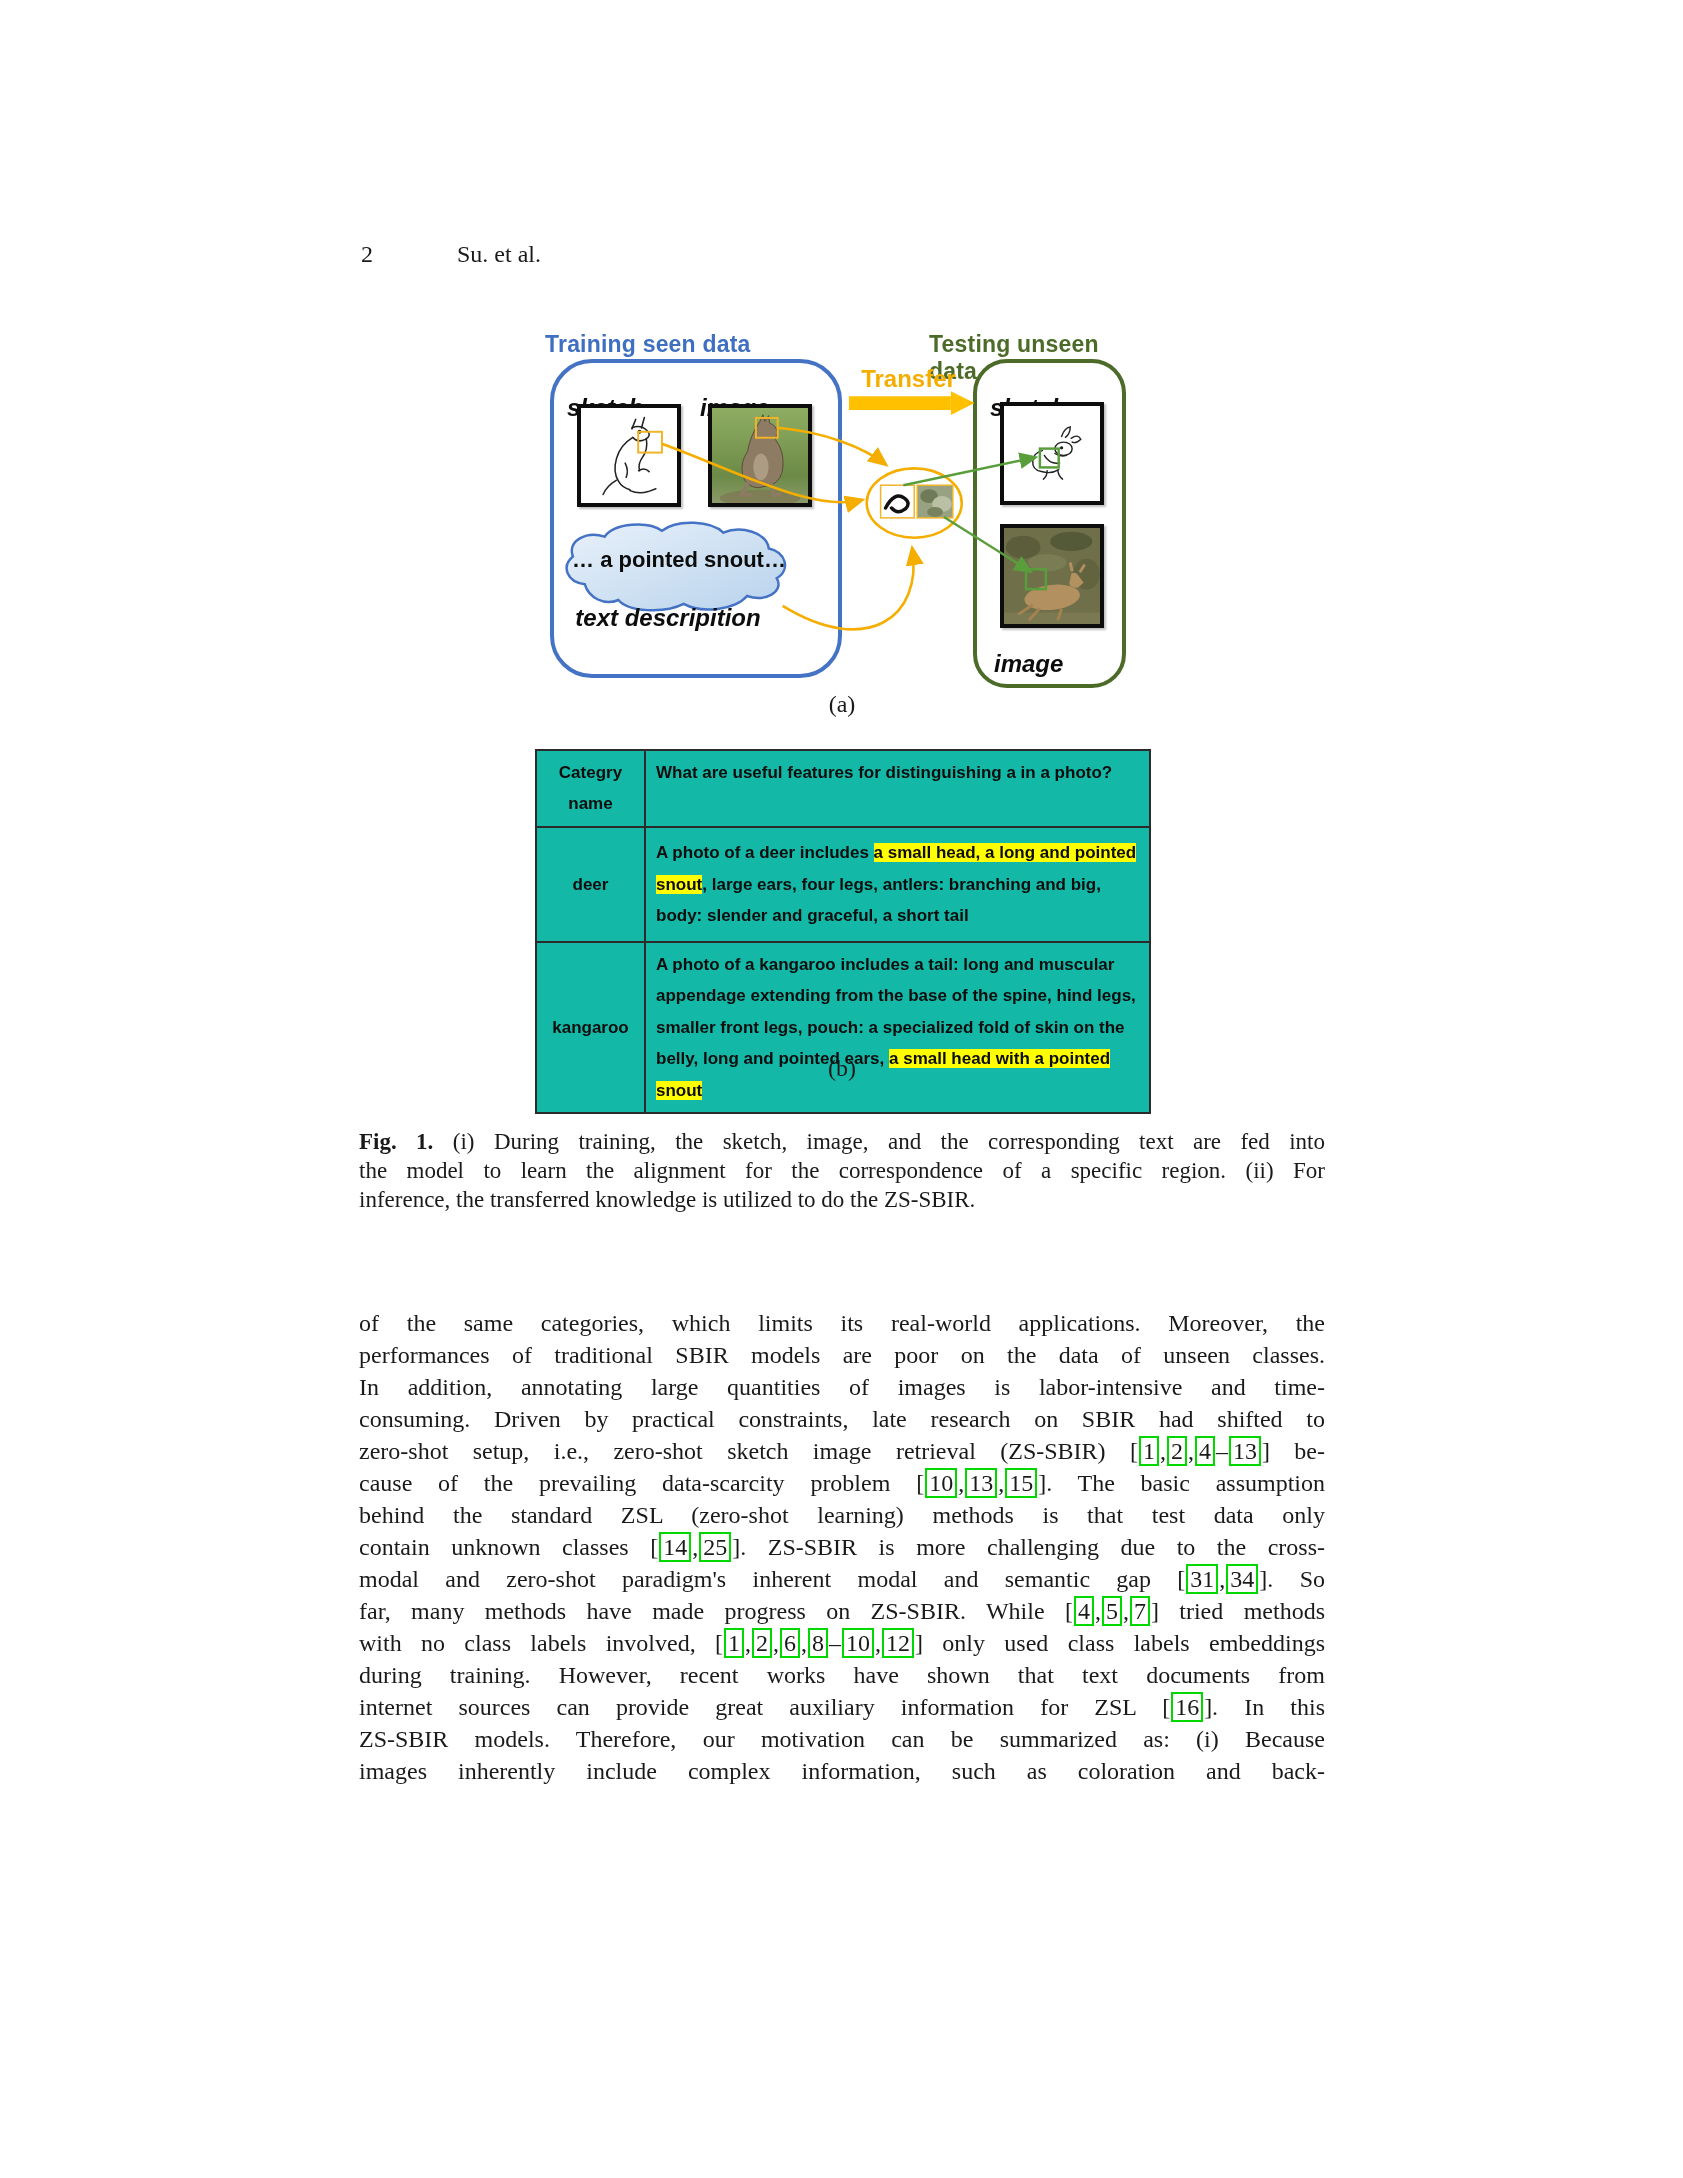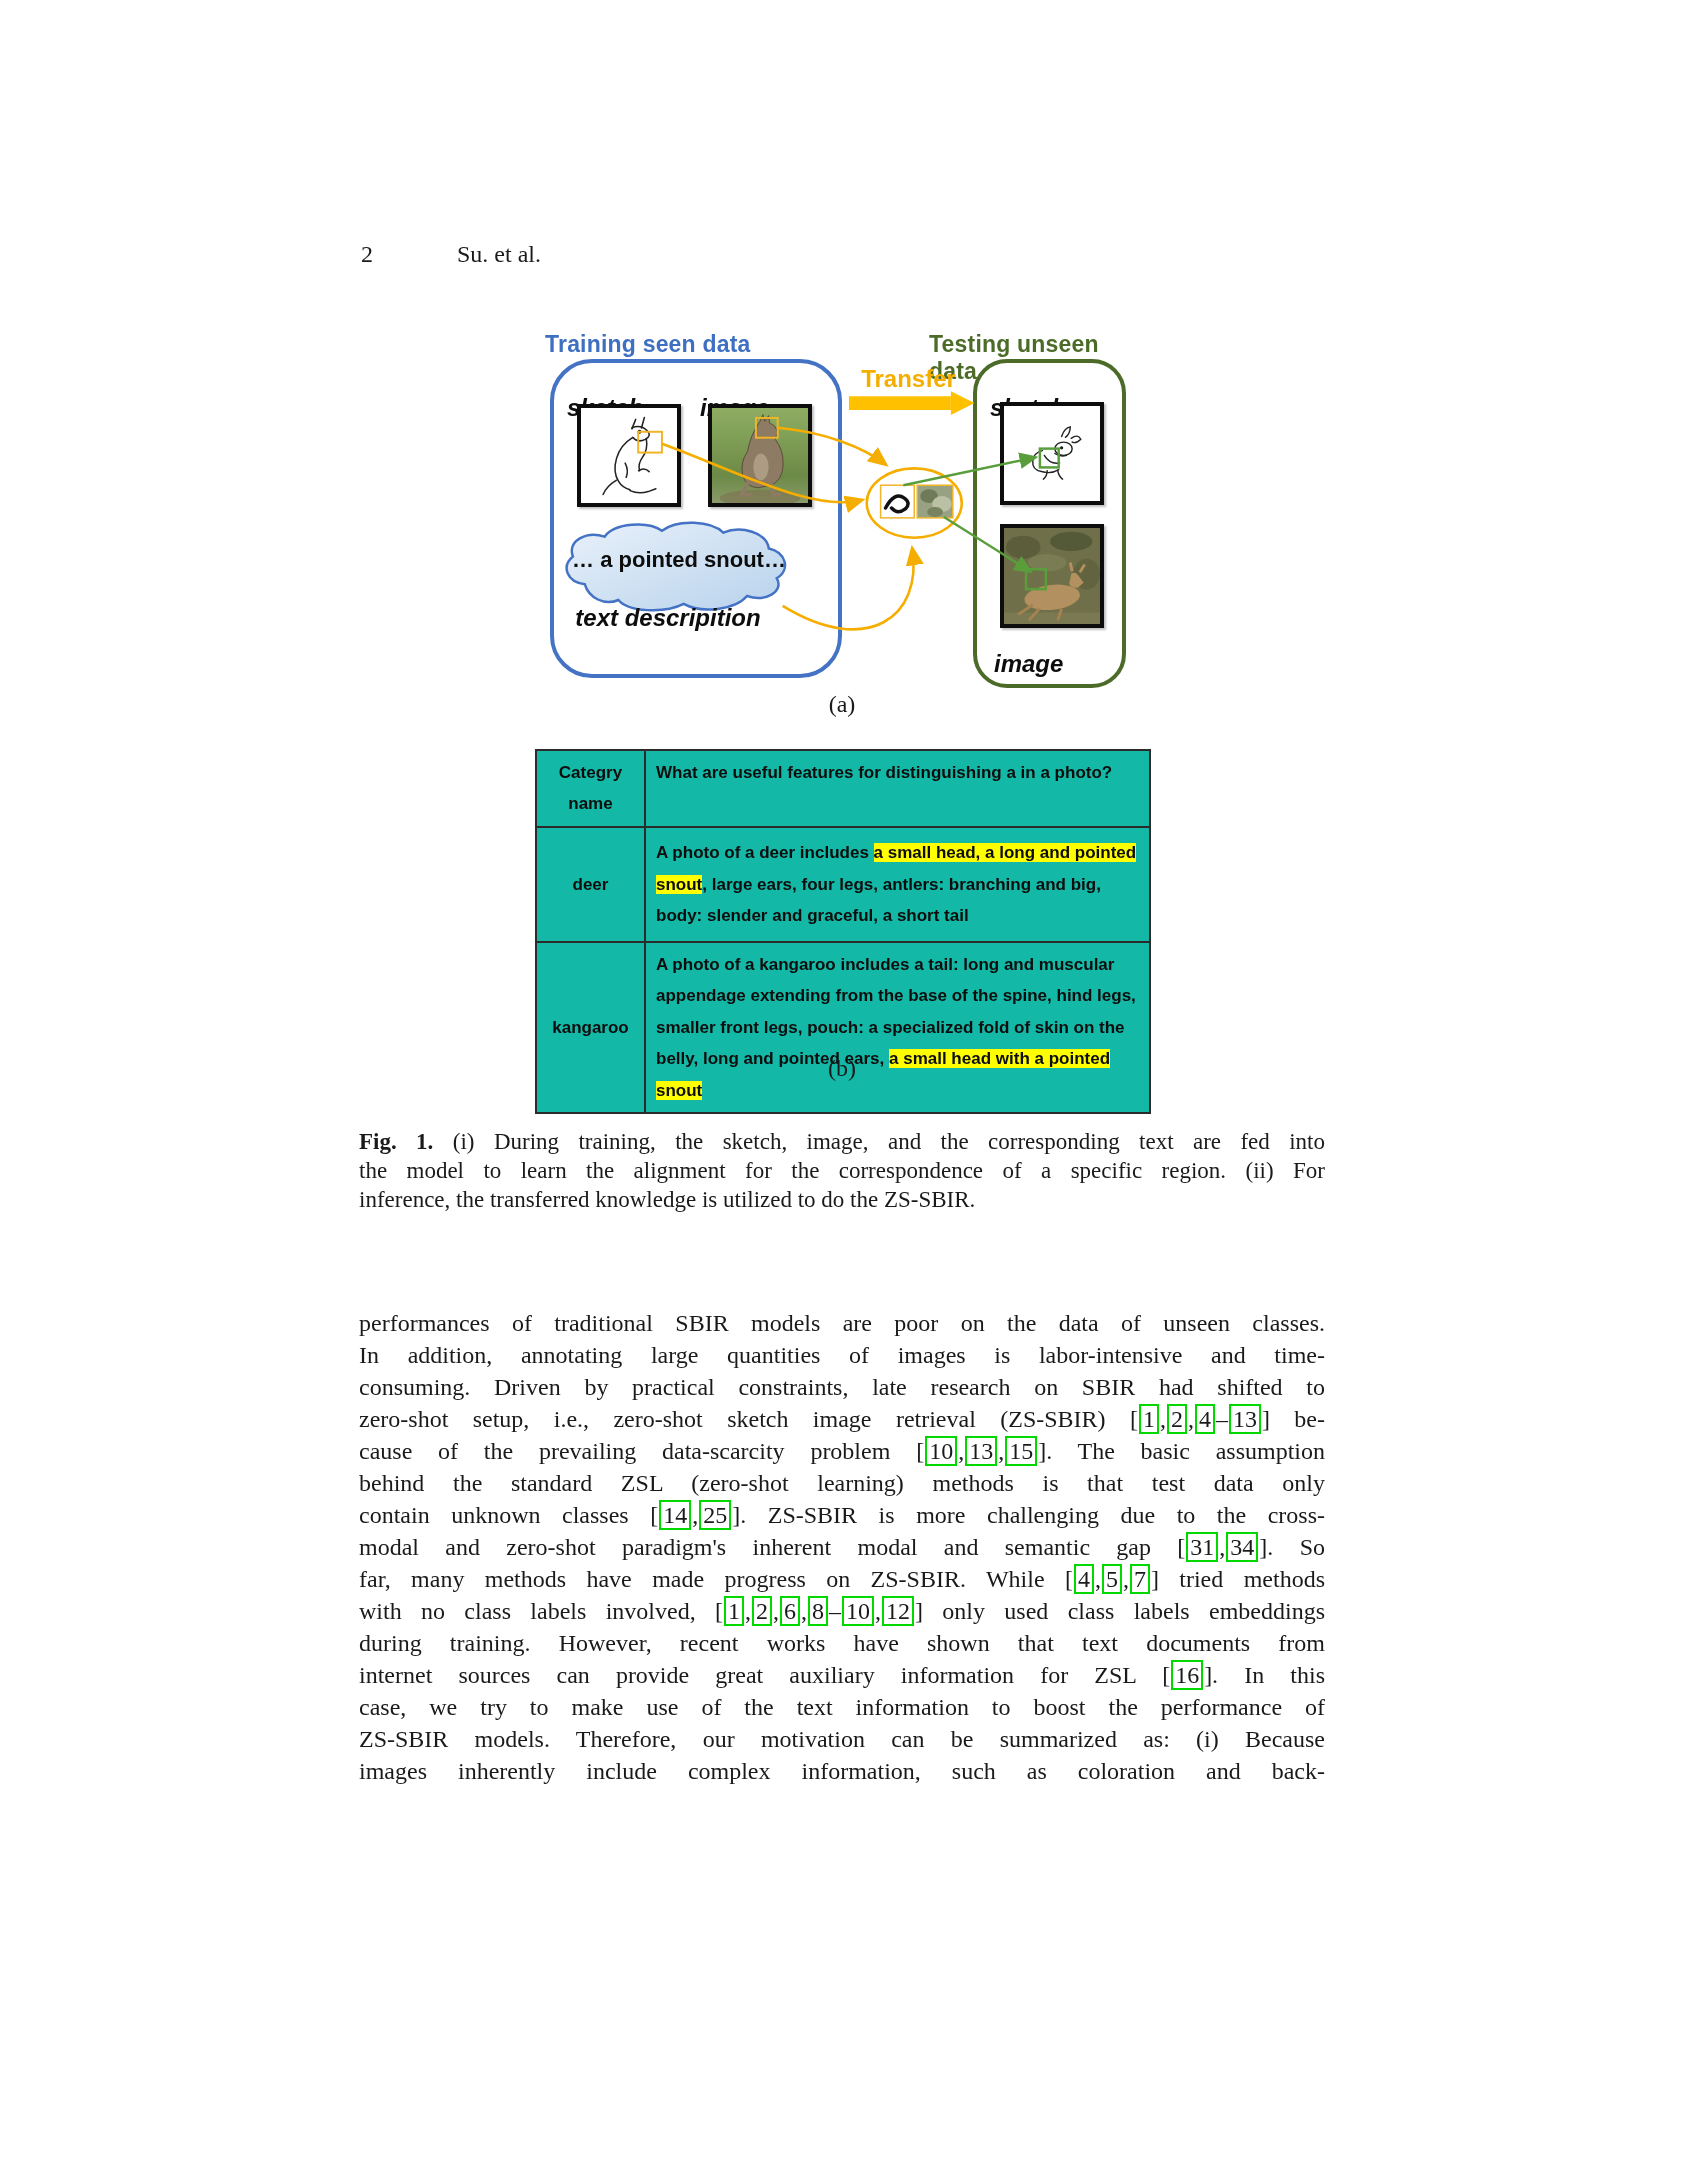--- a/index.html
+++ b/index.html
@@ -232,29 +232,29 @@
 
 <div id="label-b" class="sub-label">(b)</div>
 
 <div id="caption-lines">
     <div class="caption-line"><span class="cap-bold">Fig. 1.</span><span> (i) During training, the sketch, image, and the corresponding text are fed into</span></div>
     <div class="caption-line"><span>the model to learn the alignment for the correspondence of a specific region. (ii) For</span></div>
     <div class="caption-line"><span>inference, the transferred knowledge is utilized to do the ZS-SBIR.</span></div>
   </div>
 
 <div id="body-lines">
+    <div class="body-line"><span>of the same categories, which limits its real-world applications. Moreover, the</span></div>
     <div class="body-line"><span>performances of traditional SBIR models are poor on the data of unseen classes.</span></div>
     <div class="body-line"><span>In addition, annotating large quantities of images is labor-intensive and time-</span></div>
     <div class="body-line"><span>consuming. Driven by practical constraints, late research on SBIR had shifted to</span></div>
     <div class="body-line"><span>zero-shot setup, i.e., zero-shot sketch image retrieval (ZS-SBIR) [</span><span class="cite">1</span><span>,</span><span class="cite">2</span><span>,</span><span class="cite">4</span><span>–</span><span class="cite">13</span><span>] be-</span></div>
     <div class="body-line"><span>cause of the prevailing data-scarcity problem [</span><span class="cite">10</span><span>,</span><span class="cite">13</span><span>,</span><span class="cite">15</span><span>]. The basic assumption</span></div>
     <div class="body-line"><span>behind the standard ZSL (zero-shot learning) methods is that test data only</span></div>
     <div class="body-line"><span>contain unknown classes [</span><span class="cite">14</span><span>,</span><span class="cite">25</span><span>]. ZS-SBIR is more challenging due to the cross-</span></div>
     <div class="body-line"><span>modal and zero-shot paradigm's inherent modal and semantic gap [</span><span class="cite">31</span><span>,</span><span class="cite">34</span><span>]. So</span></div>
     <div class="body-line"><span>far, many methods have made progress on ZS-SBIR. While [</span><span class="cite">4</span><span>,</span><span class="cite">5</span><span>,</span><span class="cite">7</span><span>] tried methods</span></div>
     <div class="body-line"><span>with no class labels involved, [</span><span class="cite">1</span><span>,</span><span class="cite">2</span><span>,</span><span class="cite">6</span><span>,</span><span class="cite">8</span><span>–</span><span class="cite">10</span><span>,</span><span class="cite">12</span><span>] only used class labels embeddings</span></div>
     <div class="body-line"><span>during training. However, recent works have shown that text documents from</span></div>
     <div class="body-line"><span>internet sources can provide great auxiliary information for ZSL [</span><span class="cite">16</span><span>]. In this</span></div>
-    <div class="body-line"><span>case, we try to make use of the text information to boost the performance of</span></div>
     <div class="body-line"><span>ZS-SBIR models. Therefore, our motivation can be summarized as: (i) Because</span></div>
     <div class="body-line"><span>images inherently include complex information, such as coloration and back-</span></div>
   </div>
 
 
 </body></html>

